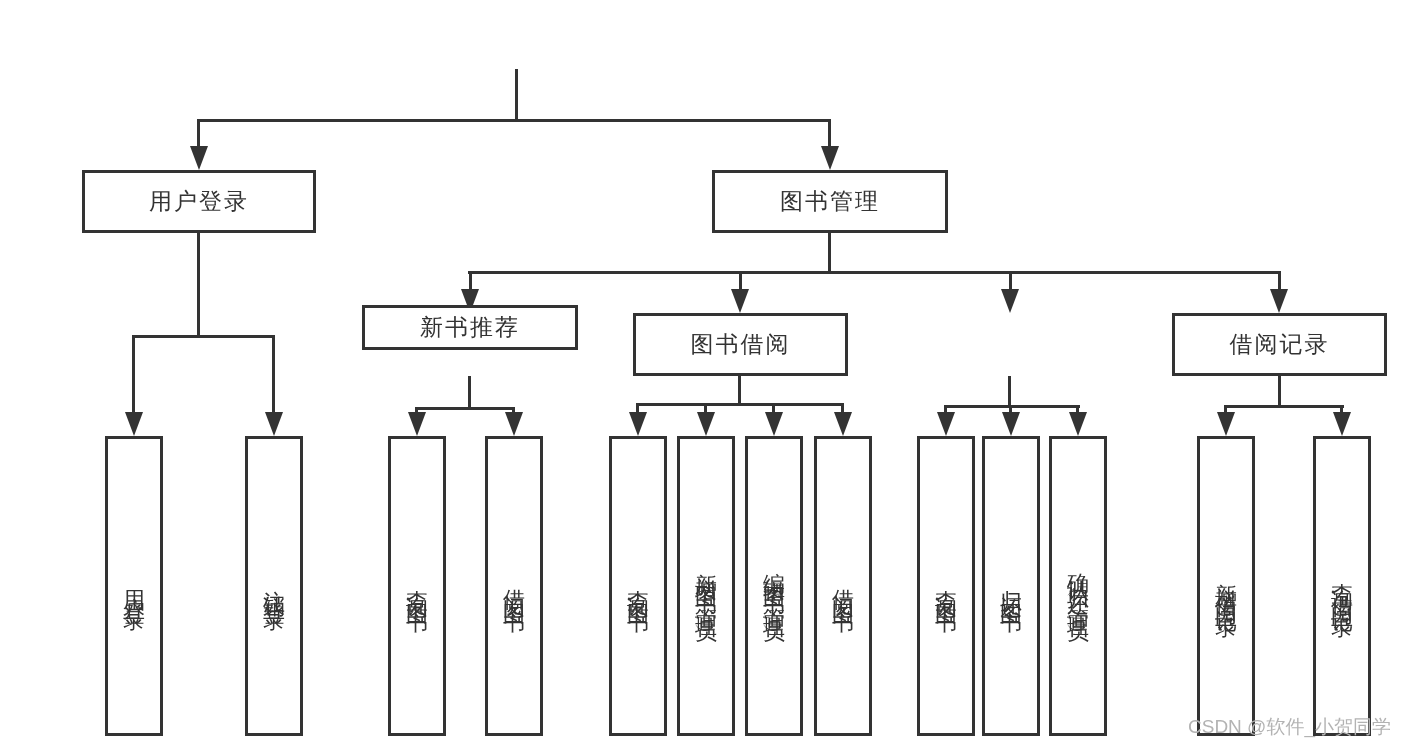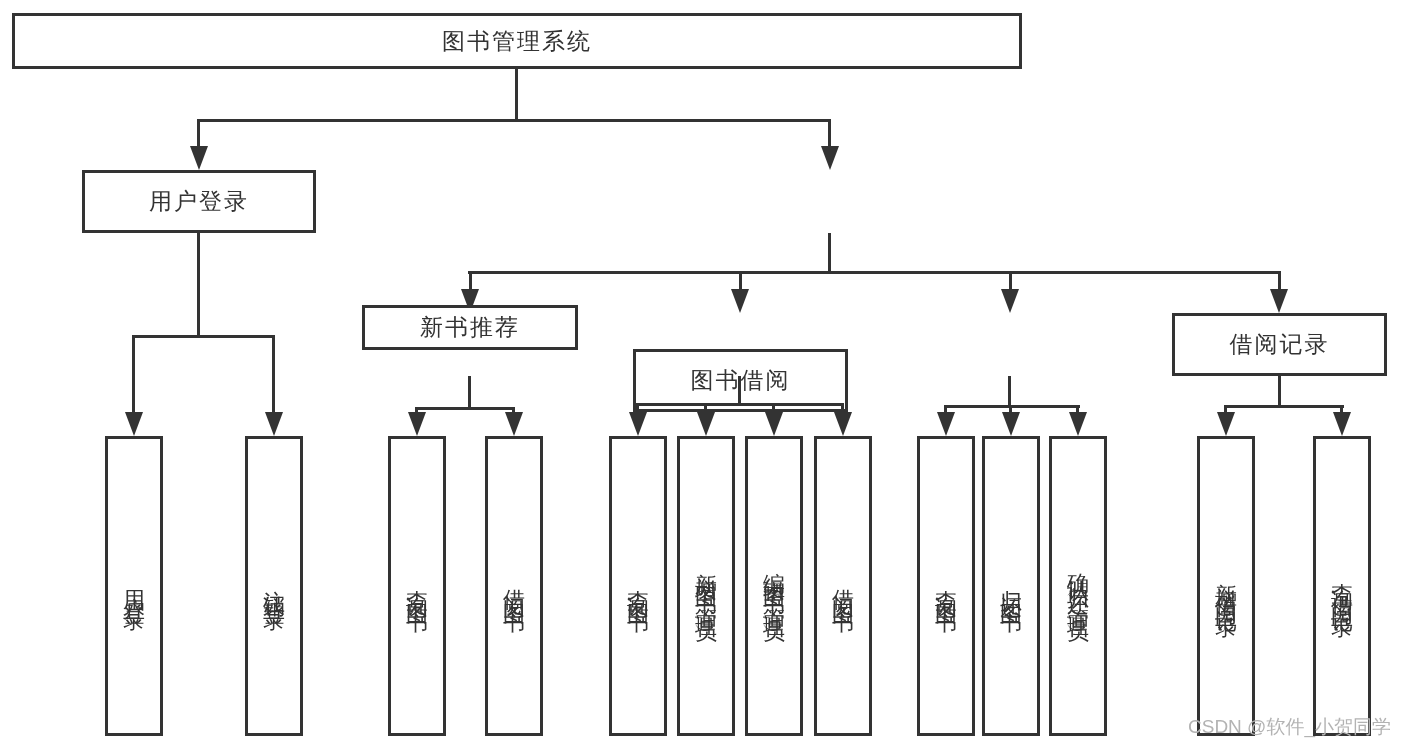--- a/index.html
+++ b/index.html
@@ -73,33 +73,33 @@
     color: var(--watermark);
     white-space: nowrap;
     z-index: 5;
   }
 </style>
 </head>
 <body>
 
 <div id="diagram">
 
-  <div class="hbox" style="left:12px; top:13px; width:1010px; height:56px;">
-    <span class="lbl">图书管理系统</span>
-  </div>
 
   <div class="line" style="left:515px; top:69px; width:3px; height:53px;"></div>
   <div class="line" style="left:197px; top:119px; width:634px; height:3px;"></div>
   <div class="line" style="left:197px; top:119px; width:3px; height:33px;"></div>
   <div class="line" style="left:828px; top:119px; width:3px; height:33px;"></div>
   <div class="arw" style="left:190px; top:146px;"></div>
   <div class="arw" style="left:821px; top:146px;"></div>
 
   <div class="hbox" style="left:82px; top:170px; width:234px; height:63px;">
     <span class="lbl">用户登录</span>
+  </div>
+  <div class="hbox" style="left:712px; top:170px; width:236px; height:63px;">
+    <span class="lbl">图书管理</span>
   </div>
 
   <div class="line" style="left:197px; top:233px; width:3px; height:103px;"></div>
   <div class="line" style="left:132px; top:335px; width:143px; height:3px;"></div>
   <div class="line" style="left:132px; top:335px; width:3px; height:81px;"></div>
   <div class="line" style="left:272px; top:335px; width:3px; height:81px;"></div>
   <div class="arw" style="left:125px; top:412px;"></div>
   <div class="arw" style="left:265px; top:412px;"></div>
 
   <div class="line" style="left:828px; top:233px; width:3px; height:40px;"></div>
@@ -109,21 +109,21 @@
   <div class="line" style="left:1009px; top:271px; width:3px; height:22px;"></div>
   <div class="line" style="left:1278px; top:271px; width:3px; height:22px;"></div>
   <div class="arw" style="left:461px; top:289px;"></div>
   <div class="arw" style="left:731px; top:289px;"></div>
   <div class="arw" style="left:1001px; top:289px;"></div>
   <div class="arw" style="left:1270px; top:289px;"></div>
 
   <div class="hbox" style="left:362px; top:305px; width:216px; height:45px;">
     <span class="lbl">新书推荐</span>
   </div>
-  <div class="hbox" style="left:633px; top:313px; width:215px; height:63px;margin-top:36px;">
+  <div class="hbox" style="left:633px; top:313px; width:215px; height:63px;">
     <span class="lbl">图书借阅</span>
   </div>
   <div class="hbox" style="left:1172px; top:313px; width:215px; height:63px;text-align:right;">
     <span class="lbl">借阅记录</span>
   </div>
 
   <div class="line" style="left:468px; top:376px; width:3px; height:33px;"></div>
   <div class="line" style="left:415px; top:407px; width:100px; height:3px;"></div>
   <div class="line" style="left:415px; top:407px; width:3px; height:10px;"></div>
   <div class="line" style="left:512px; top:407px; width:3px; height:10px;"></div>

